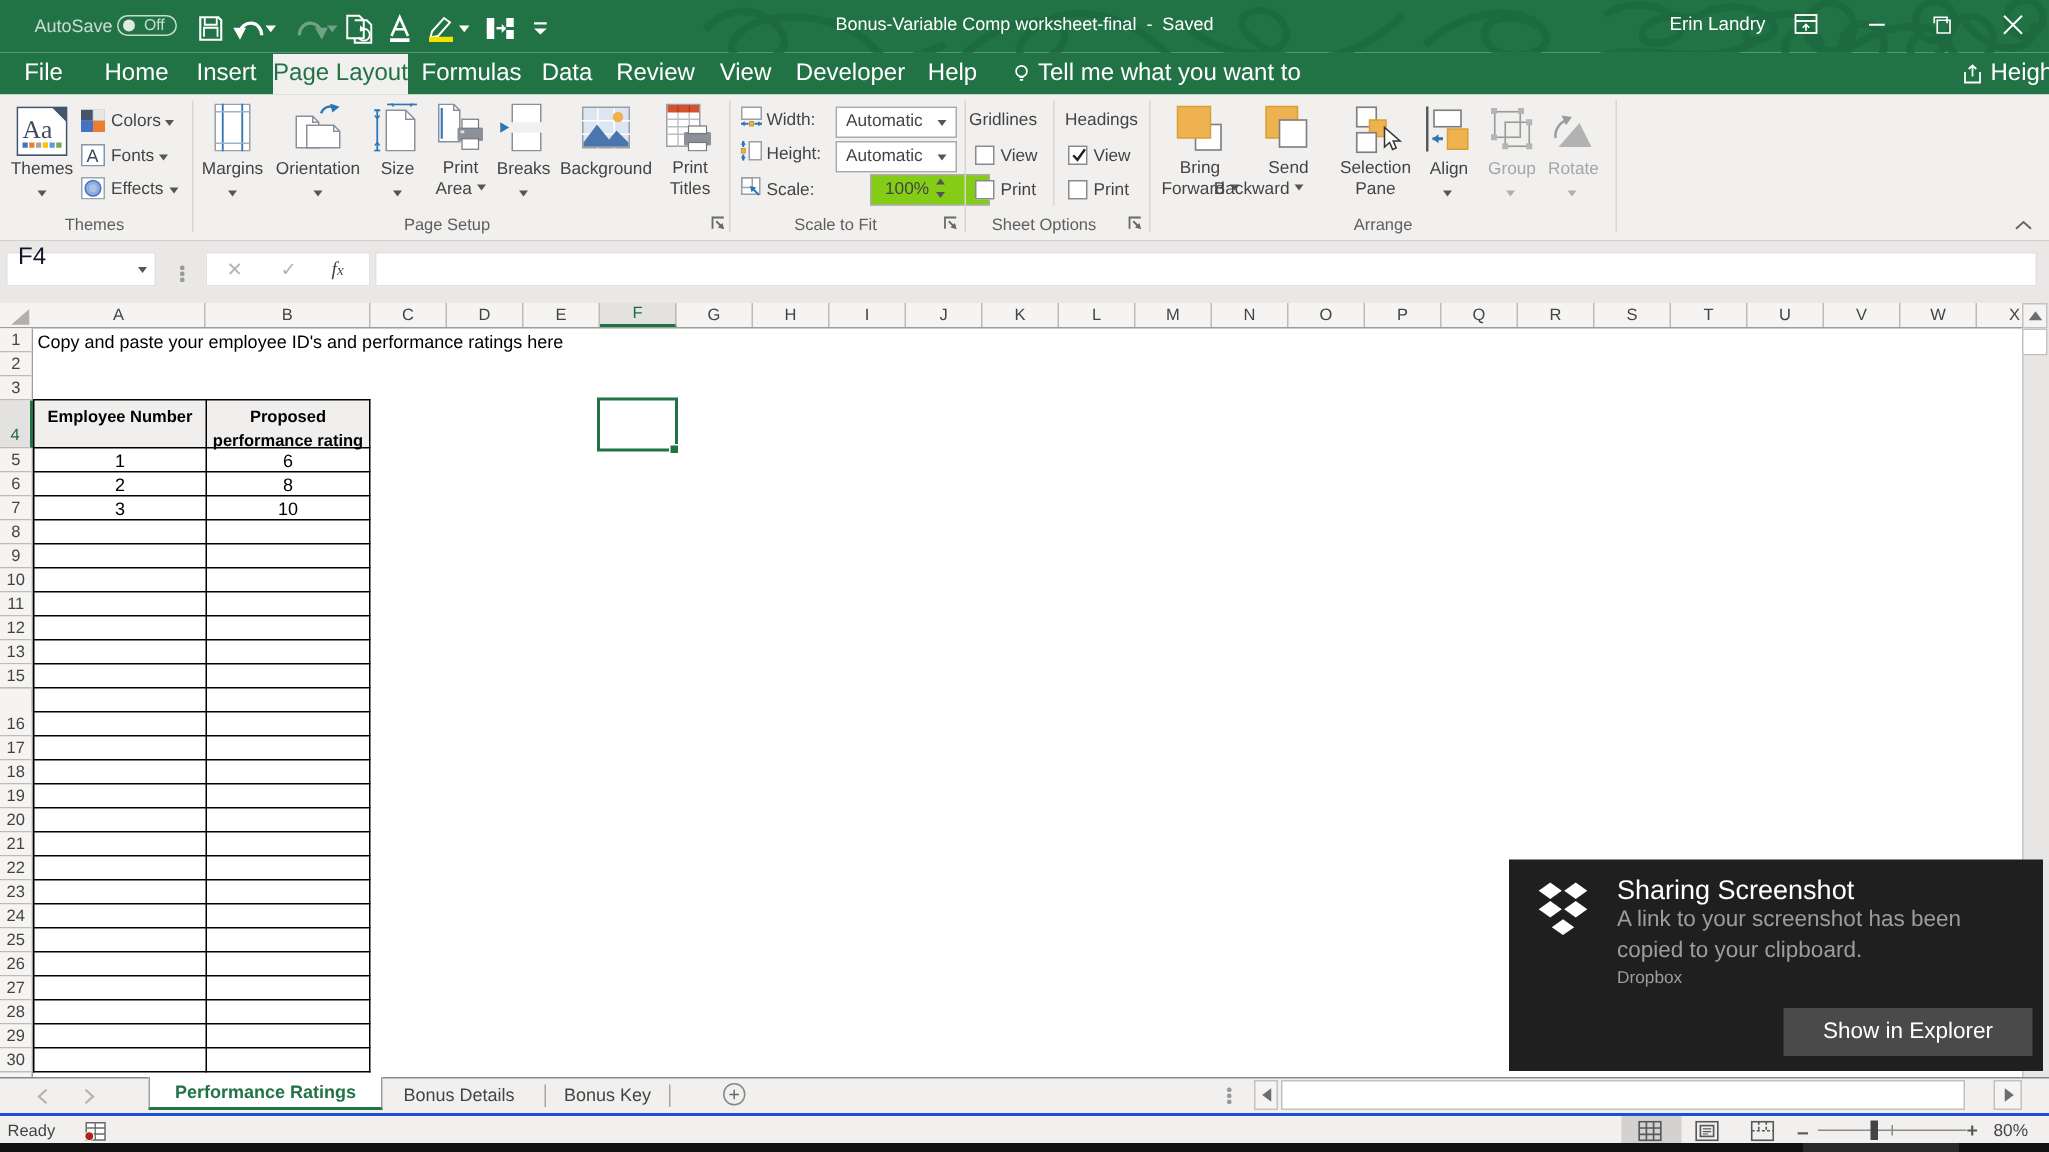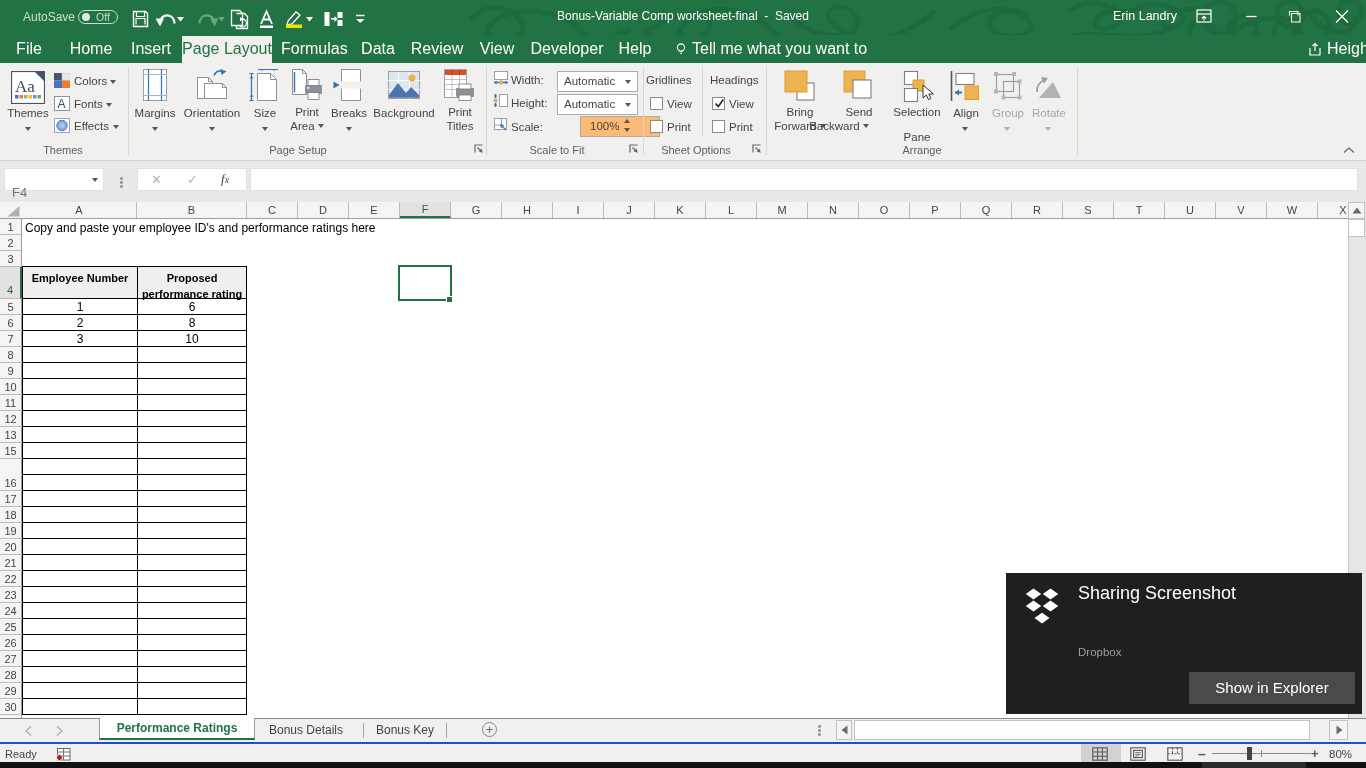--- a/index.html
+++ b/index.html
@@ -300,21 +300,21 @@
     </svg>
     <span class="abs" style="left:511px;top:34px;font-size:11.5px;color:#444;">Height:</span>
     <span class="abs" style="left:557px;top:31px;width:81px;height:21px;background:#fff;border:1px solid #ababab;font-size:11.5px;color:#444;line-height:19px;padding-left:6px;">Automatic<span class="dd" style="position:absolute;right:6px;top:8px;"></span></span>
     <svg class="abs" style="left:493px;top:54px" width="16" height="15" viewBox="0 0 16 15">
       <rect x="1.5" y="1.5" width="12" height="11" fill="#fff" stroke="#9aa0a6"></rect>
       <rect x="1.5" y="1.5" width="7" height="6.5" fill="none" stroke="#9aa0a6"></rect>
       <path d="M13,13 l-5,-5" stroke="#2e75b6" stroke-width="1.3"></path>
       <path d="M7,7 l4.2,1 -3.2,3.2 z" fill="#2e75b6"></path>
     </svg>
     <span class="abs" style="left:511px;top:58px;font-size:11.5px;color:#444;">Scale:</span>
-    <span class="abs" style="left:580px;top:53px;width:80px;height:21px;background:#fdba74;border:1px solid #ababab;font-size:11.5px;color:#444;line-height:19px;padding-left:9px;">100%</span>
+    <span class="abs" style="left:580px;top:53px;width:80px;height:21px;background:#84cc16;border:1px solid #ababab;font-size:11.5px;color:#444;line-height:19px;padding-left:9px;">100%</span>
     <span class="abs" style="left:624px;top:56px;width:0;height:0;border-left:3.5px solid transparent;border-right:3.5px solid transparent;border-bottom:4px solid #555;"></span>
     <span class="dd abs" style="left:624px;top:65px;"></span>
     <span class="glabel" style="left:497px;">Scale to Fit</span>
     <svg class="abs" style="left:629px;top:81px" width="9" height="9" viewBox="0 0 9 9">
       <g stroke="#686868" stroke-width="1.2" fill="none">
           <path d="M1,8.5 V1 H8.5"></path>
           <path d="M3.5,3.5 l3,3"></path>
         </g>
         <path d="M8.8,8.8 L4.6,7.6 7.6,4.6 z" fill="#686868"></path>
     </svg>
@@ -359,21 +359,21 @@
     <span class="biglabel" style="left:824px;top:43px;">Send</span>
     <span class="biglabel" style="left:804px;top:57px;text-align:center;">Backward&nbsp;<span class="dd" style="margin-top:-2px;"></span></span>
 
     <svg class="abs" style="left:902px;top:7px" width="34" height="34" viewBox="0 0 34 34">
       <rect x="2.5" y="1.5" width="13" height="13" fill="#fff" stroke="#7f7f7f" stroke-width="1.1"></rect>
       <rect x="11" y="10" width="11" height="11" fill="#efb251" stroke="#d99f35" stroke-width="1"></rect>
       <rect x="2.5" y="18.5" width="13" height="13" fill="#fff" stroke="#7f7f7f" stroke-width="1.1"></rect>
       <path d="M21,15 v13 l3.4,-3 2,4.6 2.4,-1 -2,-4.6 h4.6 z" fill="#fff" stroke="#333" stroke-width="1"></path>
     </svg>
     <span class="biglabel" style="left:882px;top:43px;">Selection</span>
-    <span class="biglabel" style="left:882px;top:57px;margin-top:11px;">Pane</span>
+    <span class="biglabel" style="left:882px;top:57px;">Pane</span>
 
     <svg class="abs" style="left:950px;top:7px" width="32" height="32" viewBox="0 0 32 32">
       <path d="M1.5,1 v30" stroke="#555" stroke-width="1.6"></path>
       <rect x="6" y="3.5" width="18" height="11" fill="#fff" stroke="#7f7f7f" stroke-width="1.1"></rect>
       <path d="M5,22.5 h7" stroke="#2e75b6" stroke-width="2"></path>
       <path d="M5,22.5 l4,-3 v6 z" fill="#2e75b6"></path>
       <rect x="15" y="16" width="13.5" height="13.5" fill="#efb251" stroke="#d99f35" stroke-width="1"></rect>
     </svg>
     <span class="biglabel" style="left:931px;top:44px;">Align</span>
     <span class="dd abs" style="left:962px;top:64px;"></span>
@@ -404,21 +404,21 @@
     <span class="dd ddg abs" style="left:1045px;top:64px;"></span>
     <span class="glabel" style="left:862px;">Arrange</span>
     <span class="gsep" style="left:1077px;"></span>
 
     <svg class="abs" style="left:1343px;top:83px" width="12" height="8" viewBox="0 0 12 8">
       <path d="M1,6.5 l5,-4.5 5,4.5" stroke="#666" stroke-width="1.3" fill="none"></path>
     </svg>
   </div>
   <div class="abs" id="fbar">
     <span class="whitebox" style="left:4px;top:7px;width:100px;height:23px;"></span>
-    <span class="abs" style="left:12px;top:24px;font-size:13px;color:#737373;">F4</span>
+    <span class="abs" style="left:12px;top:2px;font-size:16px;color:#0f172a;">F4</span>
     <span class="dd abs" style="left:92px;top:17px;"></span>
     <span class="abs" style="left:120px;top:16px;width:2.5px;height:2.5px;border-radius:50%;background:#9a9a9a;"></span>
       <span class="abs" style="left:120px;top:20px;width:2.5px;height:2.5px;border-radius:50%;background:#9a9a9a;"></span>
       <span class="abs" style="left:120px;top:24px;width:2.5px;height:2.5px;border-radius:50%;background:#9a9a9a;"></span>
     <span class="whitebox" style="left:137px;top:7px;width:110px;height:23px;"></span>
     <span class="abs" style="left:151px;top:11px;color:#b3b3b3;font-size:13px;">✕</span>
     <span class="abs" style="left:187px;top:11px;color:#b3b3b3;font-size:13px;">✓</span>
     <span class="abs" style="left:221px;top:10px;color:#444;font-size:13px;font-family:'Liberation Serif';font-style:italic;">f<span style="font-size:10px;">x</span></span>
     <span class="whitebox" style="left:250px;top:7px;width:1108px;height:23px;"></span>
   </div>
@@ -611,16 +611,17 @@
     <svg class="abs" style="left:19px;top:15px" width="34" height="36" viewBox="0 0 34 36">
       <g fill="#fff">
         <path d="M8.5,0.4 L16.2,5.9 8.5,11.4 0.8,5.9 z"></path>
         <path d="M25.5,0.4 L33.2,5.9 25.5,11.4 17.8,5.9 z"></path>
         <path d="M8.5,12.6 L16.2,18.1 8.5,23.6 0.8,18.1 z"></path>
         <path d="M25.5,12.6 L33.2,18.1 25.5,23.6 17.8,18.1 z"></path>
         <path d="M17,24.8 L24.5,30.1 17,35.4 9.5,30.1 z"></path>
       </g>
     </svg>
     <span class="abs" style="left:72px;top:10px;font-size:18px;color:#fff;">Sharing Screenshot</span>
+    <span class="abs" style="left:72px;top:30px;width:260px;font-size:15px;line-height:20.5px;color:#9d9d9d;">A link to your screenshot has been copied to your clipboard.</span>
     <span class="abs" style="left:72px;top:73px;font-size:11.5px;color:#9d9d9d;">Dropbox</span>
     <span class="abs" style="left:183px;top:99px;width:166px;height:32px;background:#4a4a4a;text-align:center;line-height:32px;font-size:15px;color:#fff;">Show in Explorer</span>
   </div>
 </div>
 
 </body></html>

